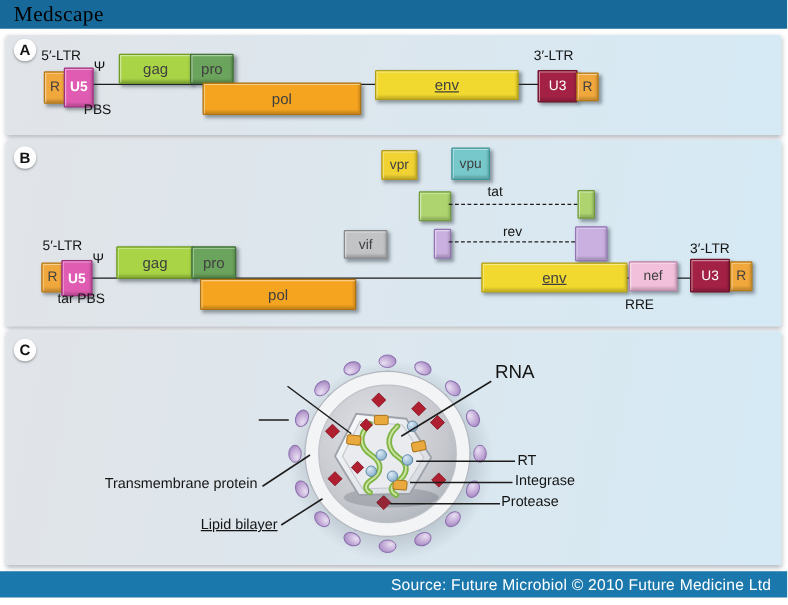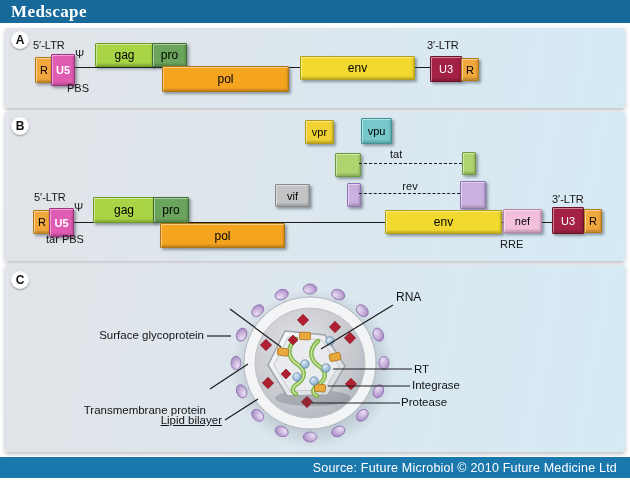--- a/index.html
+++ b/index.html
@@ -2,48 +2,48 @@
 <html><head>
 <meta charset="utf-8">
 <style>
   html,body{margin:0;padding:0;background:#fff;}
   .page{position:relative;width:630px;height:484px;background:#fff;overflow:hidden;
         font-family:"Liberation Sans","DejaVu Sans",sans-serif;color:#111;}
   
   .topbar{position:absolute;left:0;top:0;width:630px;height:23px;background:#17699a;
           display:flex;align-items:center;}
   .topbar .logo{font-family:"Liberation Serif","DejaVu Serif",serif;font-size:17px;
-          font-weight:700;color:#ffffff;padding-left:11px;letter-spacing:.4px;}
+          font-weight:400;color:#000000;padding-left:11px;letter-spacing:.4px;}
   .botbar{position:absolute;left:0;top:457px;width:630px;height:21px;background:#1a78ad;
           display:flex;align-items:center;justify-content:flex-end;}
   .botbar .src{color:#fff;font-size:12.5px;padding-right:13px;letter-spacing:.2px;}
   
   .panel{position:absolute;left:5px;width:620px;border-radius:2px;
          background:linear-gradient(100deg,#e1e4e8 0%,#dbe7ef 55%,#d5eaf5 100%);
          box-shadow:0 2px 4px rgba(95,105,120,.45);}
   #panelA{top:28px;height:80px;}
   #panelB{top:112px;height:149px;}
   #panelC{top:265px;height:187px;}
   .badge{position:absolute;width:18px;height:18px;border-radius:50%;background:#fdfdfd;
          box-shadow:0 1px 2px rgba(0,0,0,.35);display:flex;align-items:center;justify-content:center;
          font-size:12px;font-weight:bold;color:#111;}
   .dlabel{position:absolute;font-size:11px;color:#141414;white-space:nowrap;line-height:13px;}
   .hline{position:absolute;height:0;border-top:1.5px solid #1c1c1c;}
   .dash{position:absolute;height:0;border-top:1.4px dashed #1c1c1c;}
   .gbox{position:absolute;border:1px solid;border-radius:1px;display:flex;align-items:center;
-        justify-content:center;font-size:12px;color:#000000;
+        justify-content:center;font-size:12px;color:#404040;
         box-shadow:inset 1px 1px 0 rgba(255,255,255,.45),inset -1px -2px 2px rgba(0,0,0,.18),2px 2px 3px rgba(40,50,60,.45);}
   .sm{font-size:11px;}
   .c-r  {background:#f0a73c;border-color:#b57a14;}
   .c-u5 {background:#e05cb2;border-color:#a03080;color:#fff;font-weight:bold;}
   .c-u3 {background:#a22145;border-color:#6d1128;color:#fff;}
   .c-gag{background:#a8d446;border-color:#6f9c22;}
   .c-pro{background:#6ba45c;border-color:#3f7034;}
   .c-pol{background:#f5a41f;border-color:#b07312;}
-  .c-env{background:#f2d92f;border-color:#b3a012;}
+  .c-env{background:#f2d92f;border-color:#b3a012;text-decoration:underline;}
   .c-nef{background:#f2c0da;border-color:#c083aa;}
   .c-vpr{background:#f0d232;border-color:#b39a14;}
   .c-vpu{background:#76c8ca;border-color:#3c9598;}
   .c-tat{background:#aed470;border-color:#6f9c3a;}
   .c-rev{background:#c9b0e0;border-color:#9374b5;}
   .c-vif{background:#c2c3c5;border-color:#86888b;text-align:center;}
   .virion{position:absolute;left:205px;top:3px;}
   .clines{position:absolute;left:0;top:0;pointer-events:none;}
 </style>
 </head>
@@ -246,24 +246,23 @@
         <line x1="202" y1="71" x2="226" y2="71"></line>
         <line x1="205" y1="124" x2="243" y2="99"></line>
         <line x1="220" y1="155" x2="253" y2="134"></line>
         <line x1="388" y1="40" x2="316" y2="84"></line>
         <line x1="407" y1="104" x2="328" y2="104"></line>
         <line x1="405" y1="121" x2="323" y2="121"></line>
         <line x1="395" y1="138" x2="307" y2="138"></line>
       </g>
     </svg>
 
-    <div class="dlabel" style="left:49px;top:64px;width:150px;text-align:right;font-size:11.5px;">Surface glycoprotein</div>
-    <div class="dlabel" style="left:51px;top:116px;width:150px;text-align:right;font-size:11.5px;margin-top:23px;">Transmembrane protein</div>
+    <div class="dlabel" style="left:51px;top:116px;width:150px;text-align:right;font-size:11.5px;">Transmembrane protein</div>
     <div class="dlabel" style="left:87px;top:149px;width:130px;text-align:right;font-size:11.5px;text-decoration:underline;">Lipid bilayer</div>
-    <div class="dlabel" style="left:391px;top:26px;font-size:12px;">RNA</div>
+    <div class="dlabel" style="left:391px;top:26px;font-size:15px;">RNA</div>
     <div class="dlabel" style="left:409px;top:98px;font-size:11.5px;">RT</div>
     <div class="dlabel" style="left:407px;top:114px;font-size:11.5px;">Integrase</div>
     <div class="dlabel" style="left:396px;top:131px;font-size:11.5px;">Protease</div>
   </div>
 
   <div class="botbar">
     <span class="src">Source: Future Microbiol © 2010 Future Medicine Ltd</span>
   </div>
 
 </div>

